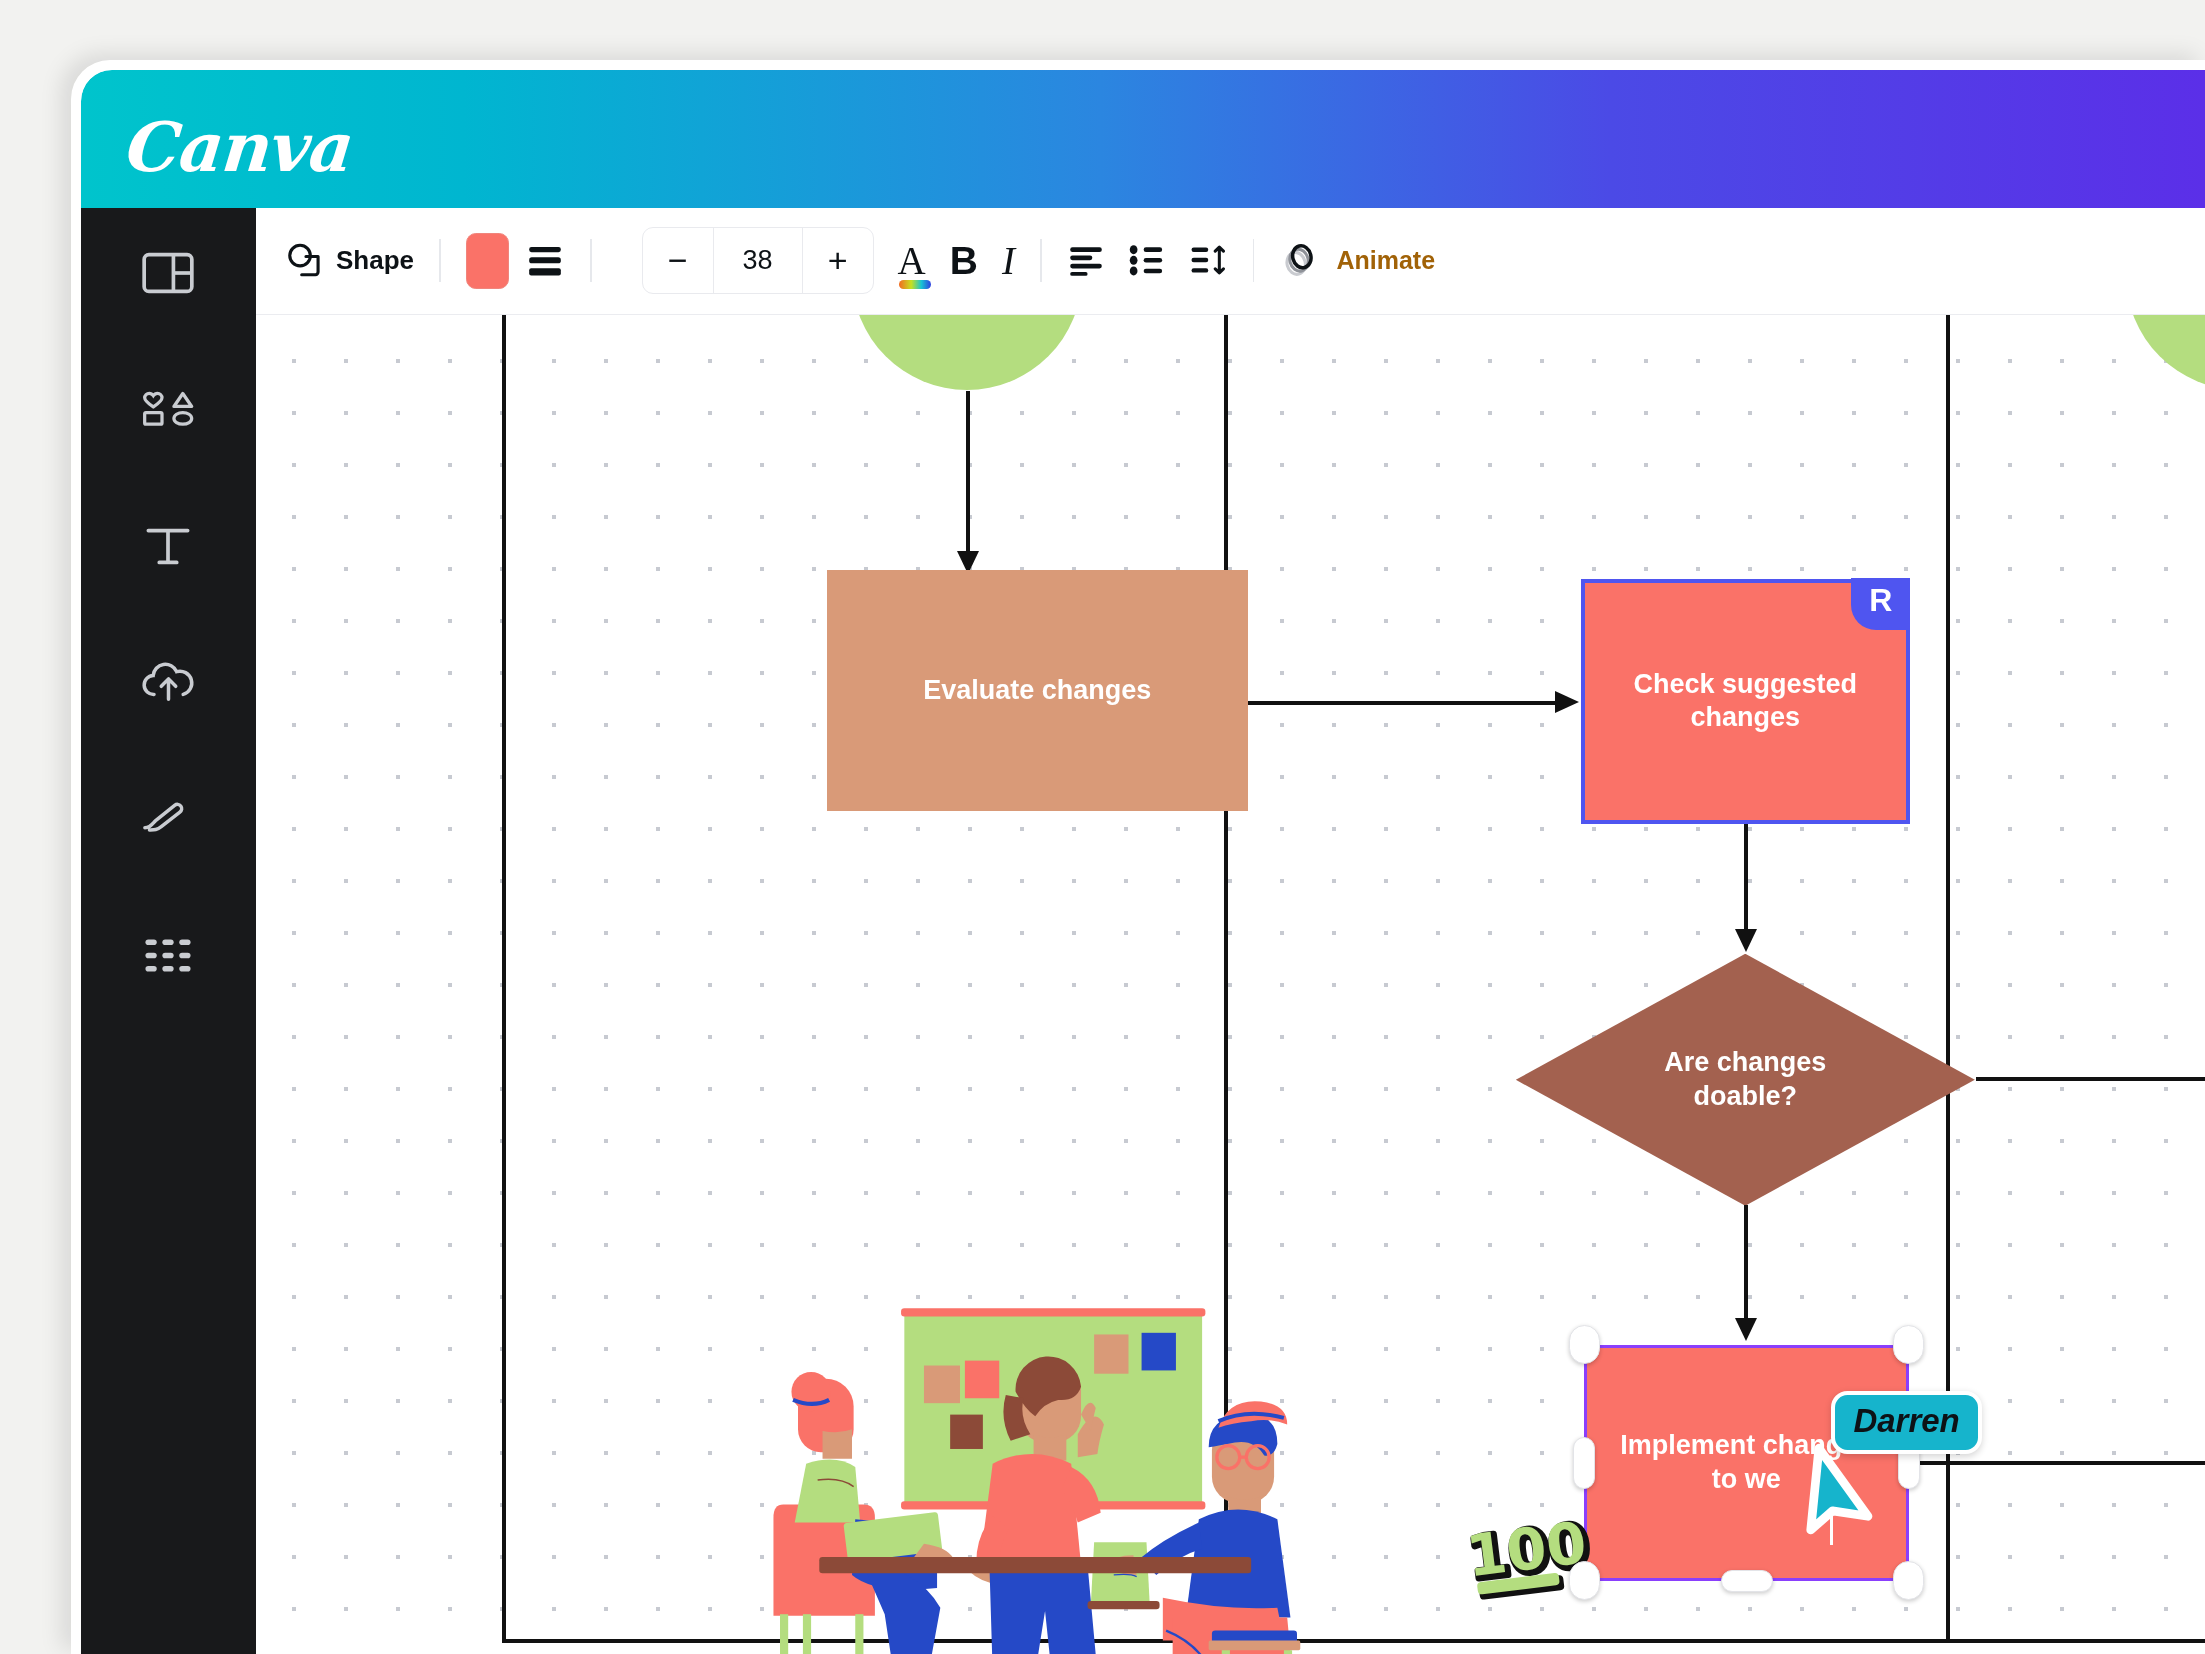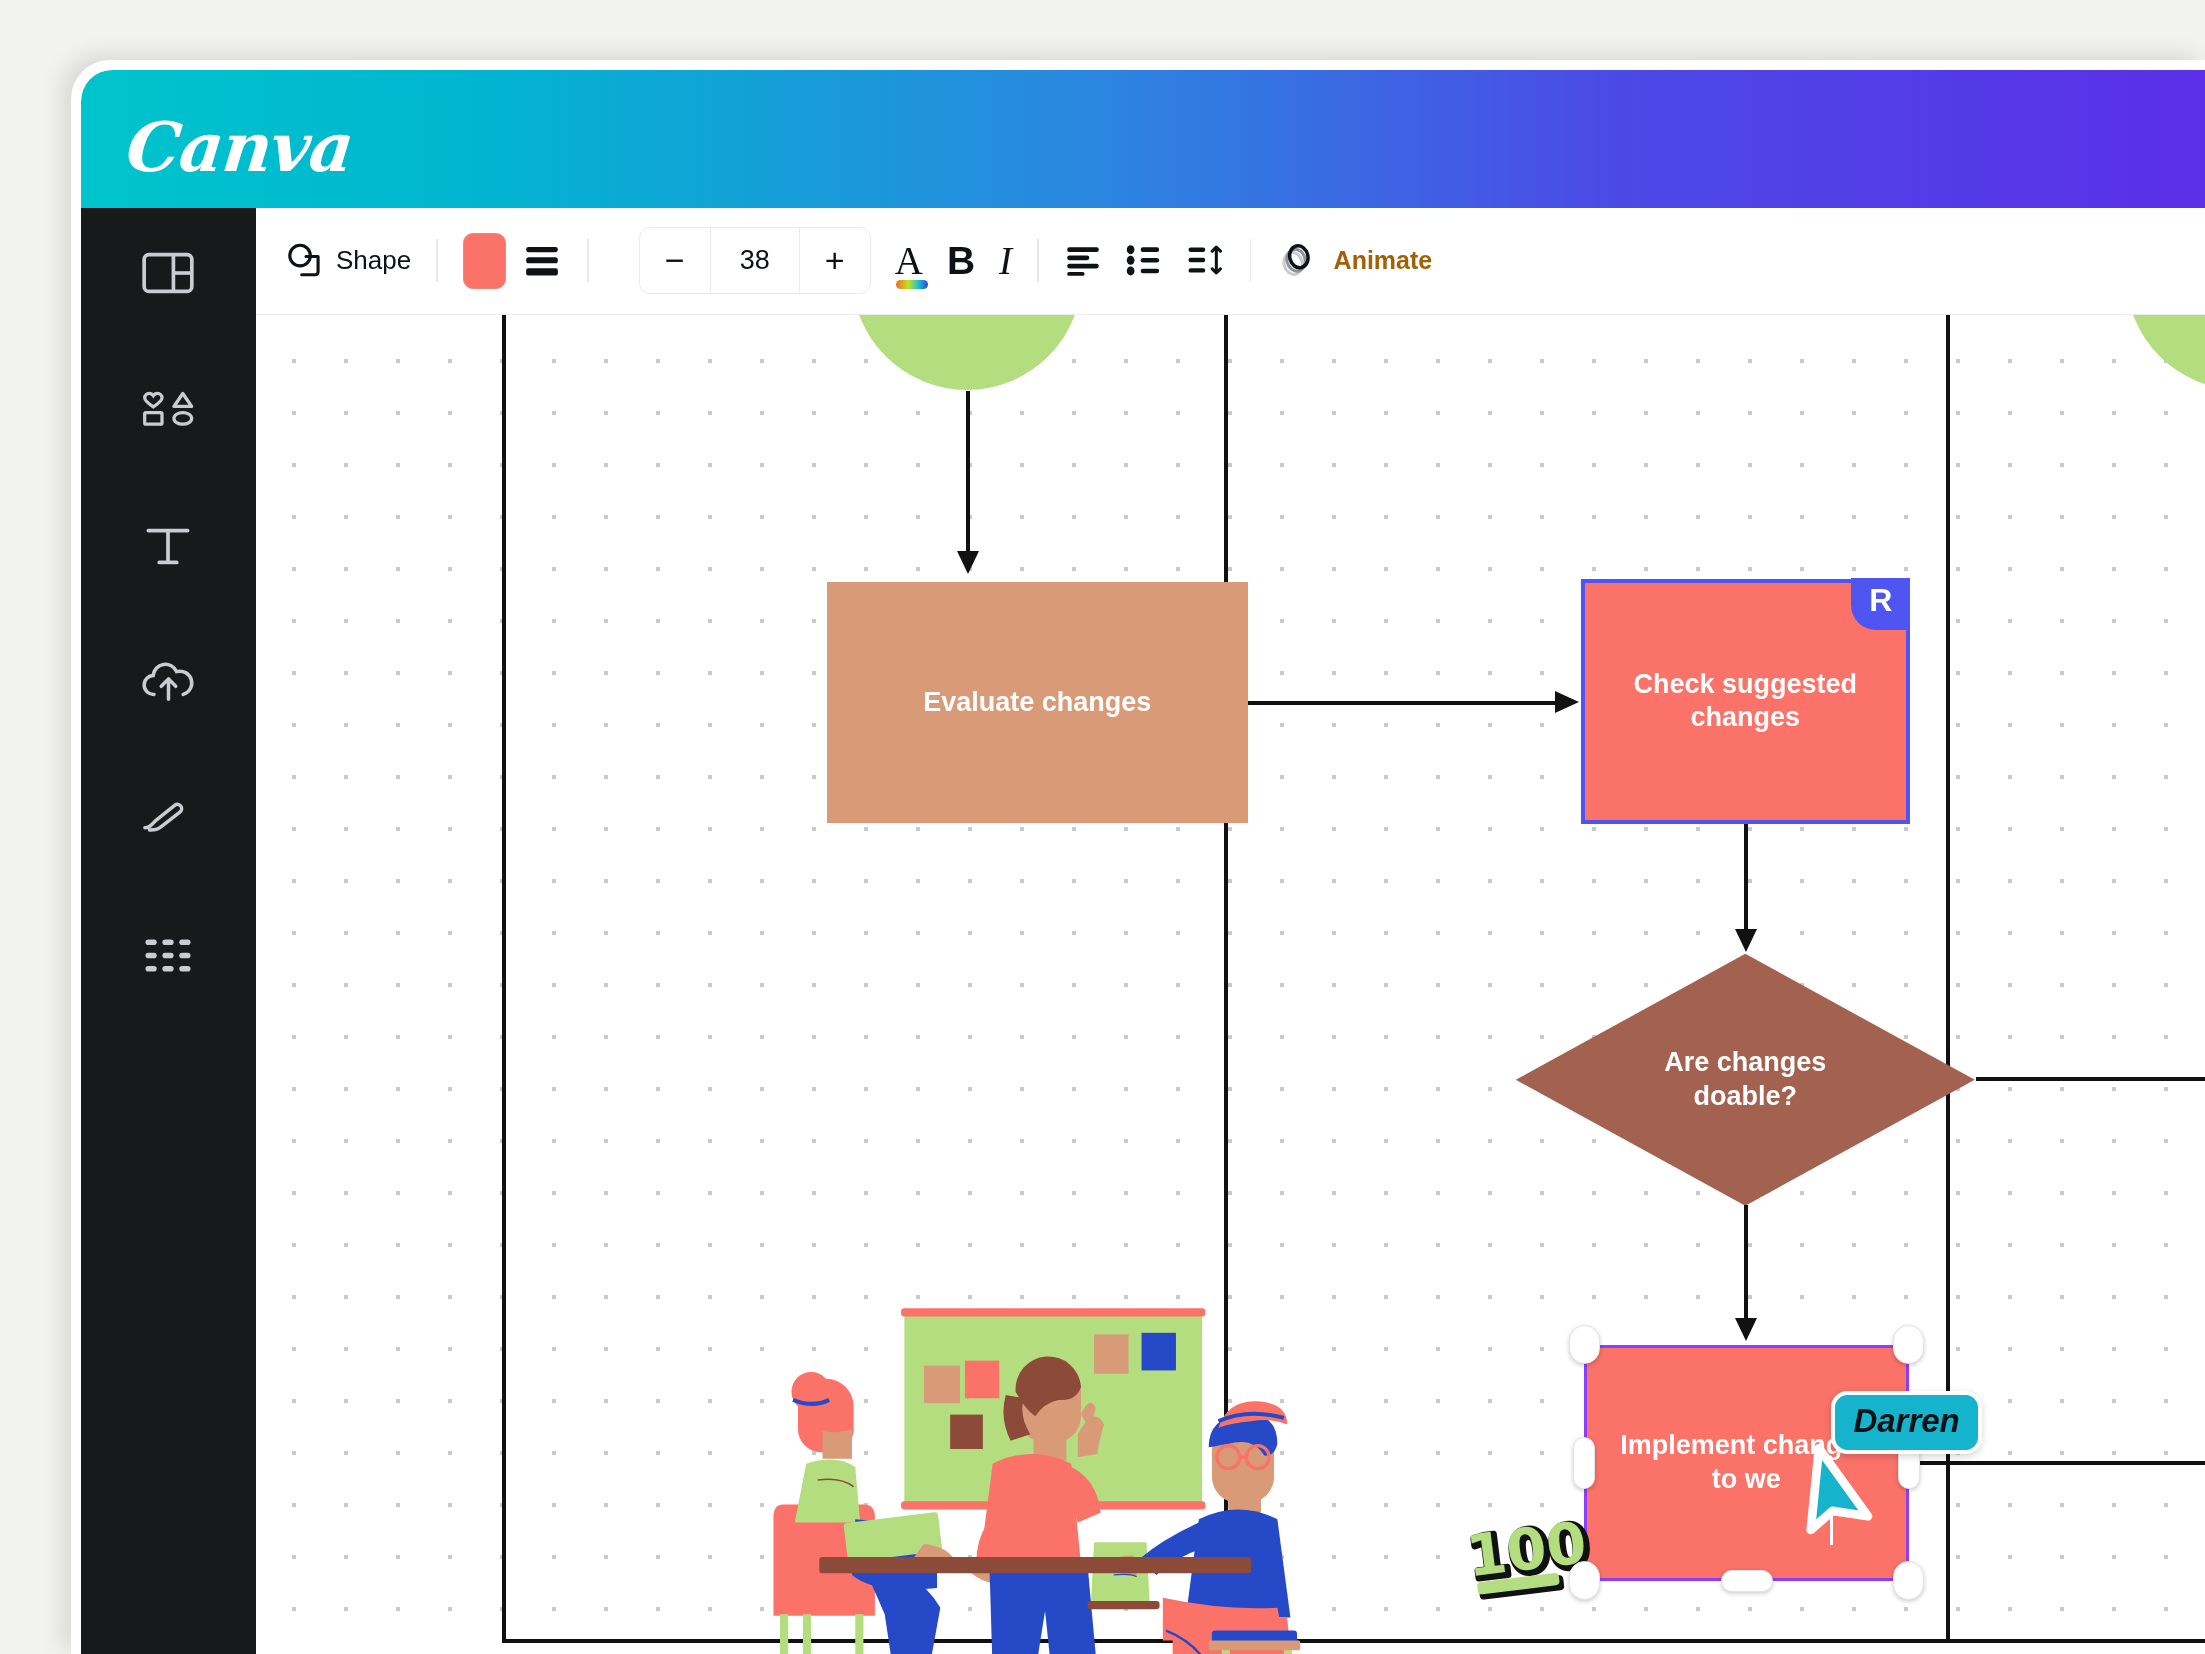--- a/index.html
+++ b/index.html
@@ -54,21 +54,21 @@
   .rail-item svg{ display:block; }
 
   
   .toolbar{
     position:absolute; left:175px; top:138px; right:0; height:107px;
     background:#ffffff; border-bottom:1.1px solid #ebecf0;
     display:flex; align-items:center; padding-left:30px; gap:0px;
     z-index:40;
   }
   .tb-shape{ display:flex; align-items:center; gap:14.2px; cursor:pointer; }
-  .tb-shape .lbl{ font-size:26px; color:#0d1216; font-weight:400; }
+  .tb-shape .lbl{ font-size:26px; color:#0d1216; font-weight:700; }
   .tb-div{ width:1.6px; height:43px; background:#e6e8ec; margin:0 25px; }
   .tb-color{
     width:43px; height:56px; border-radius:9.8px; background:#fa7268;
     border:1.1px solid #f0857c; cursor:pointer;
   }
   .tb-border{ margin-left:16.4px; cursor:pointer; display:flex; }
   .font-select{
     margin-left:25px;
     width:383px; height:67px; border:1.6px solid #e9eaee; border-radius:9.8px;
     background:#fff; display:flex; align-items:center; justify-content:space-between;
@@ -345,21 +345,21 @@
     </div>
 
     <div class="node n-pill" style="left:1870px; top:-44px; width:230px; height:120px; background:#b4dd7f;">
     </div>
 
     <div class="arrow" style="left:701px; top:77px; width:22px; height:186px;">
       <div class="shaft" style="left:9.3px; top:0; width:3.8px; height:164px;"></div>
       <div class="head" style="left:0; top:160px; border-left:11px solid transparent; border-right:11px solid transparent; border-top:23px solid #111;"></div>
     </div>
 
-    <div class="node n-rect" style="left:571px; top:268px; width:421px; height:241px; background:#d99a78;justify-content:center;">
+    <div class="node n-rect" style="left:571px; top:256px; width:421px; height:241px; background:#d99a78;justify-content:center;">
       <div class="txt">Evaluate changes</div>
     </div>
 
     <div class="arrow" style="left:992px; top:377px; width:334px; height:24px;">
       <div class="shaft" style="left:0; top:10.4px; width:312px; height:3.8px;"></div>
       <div class="head" style="left:307px; top:0; border-top:11.5px solid transparent; border-bottom:11.5px solid transparent; border-left:24px solid #111;"></div>
     </div>
 
     <div class="node n-rect" style="left:1325px; top:265px; width:329px; height:245px; background:#fa7268; border:4.4px solid #4f55f0;">
       <div class="txt"><span>Check suggested</span><br><span>changes</span></div>

